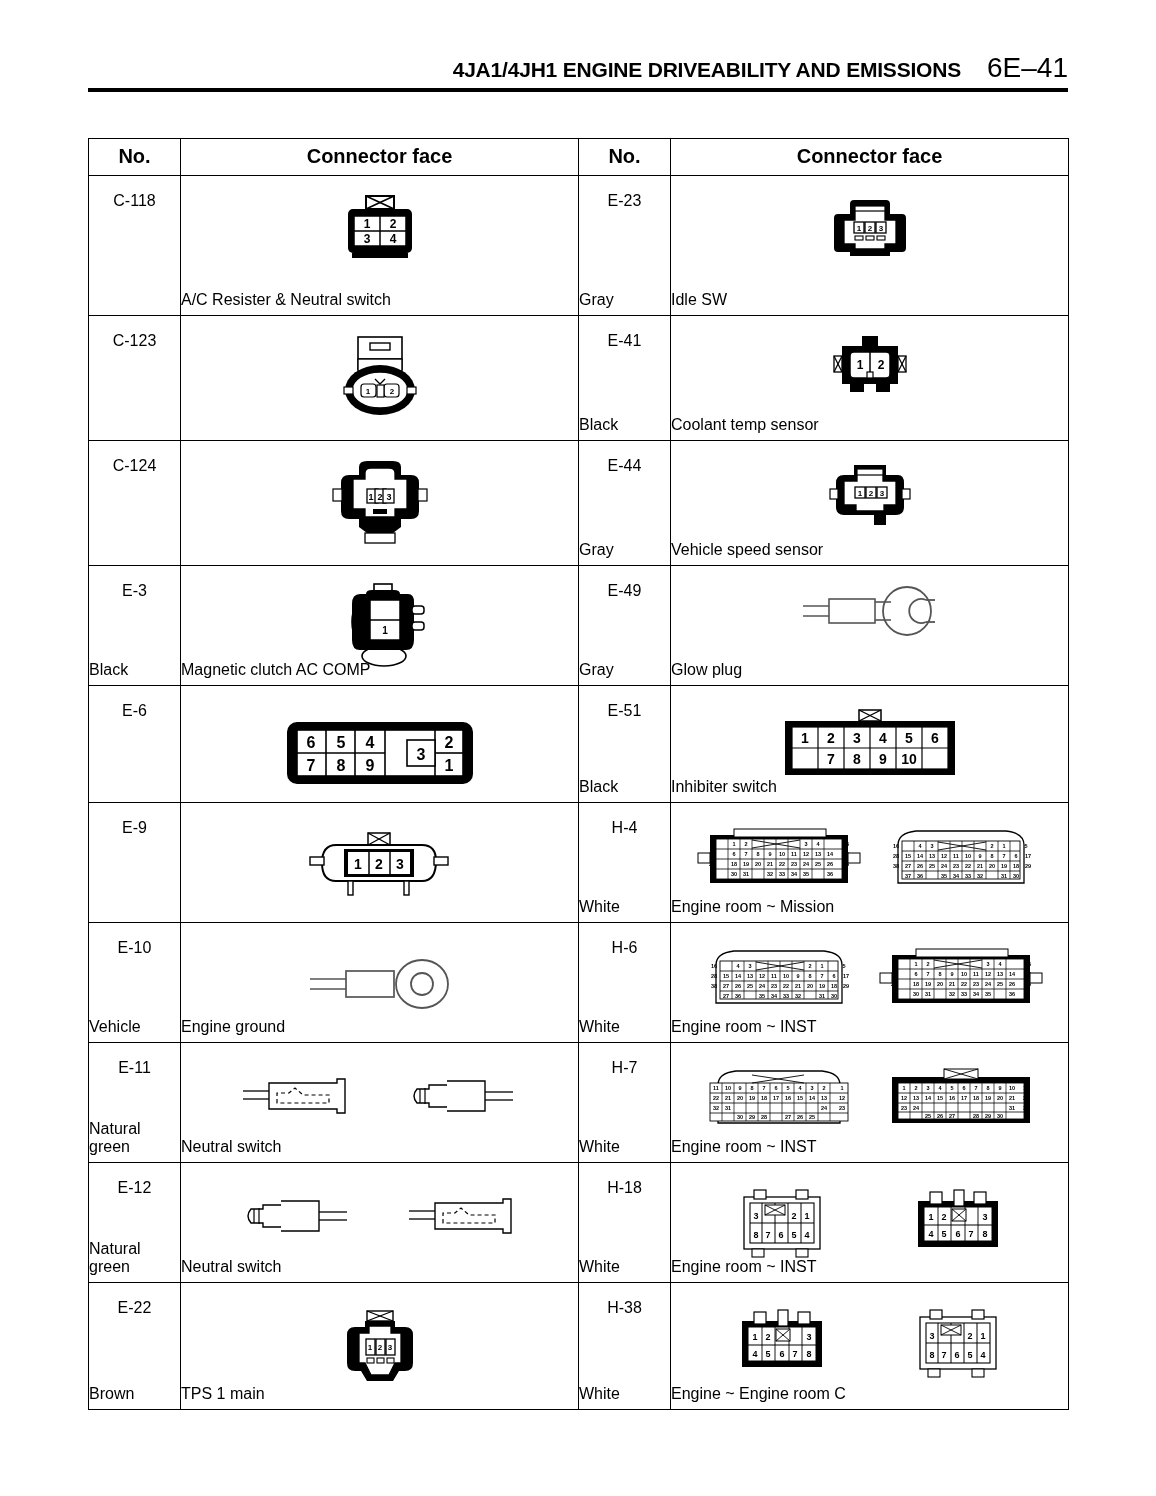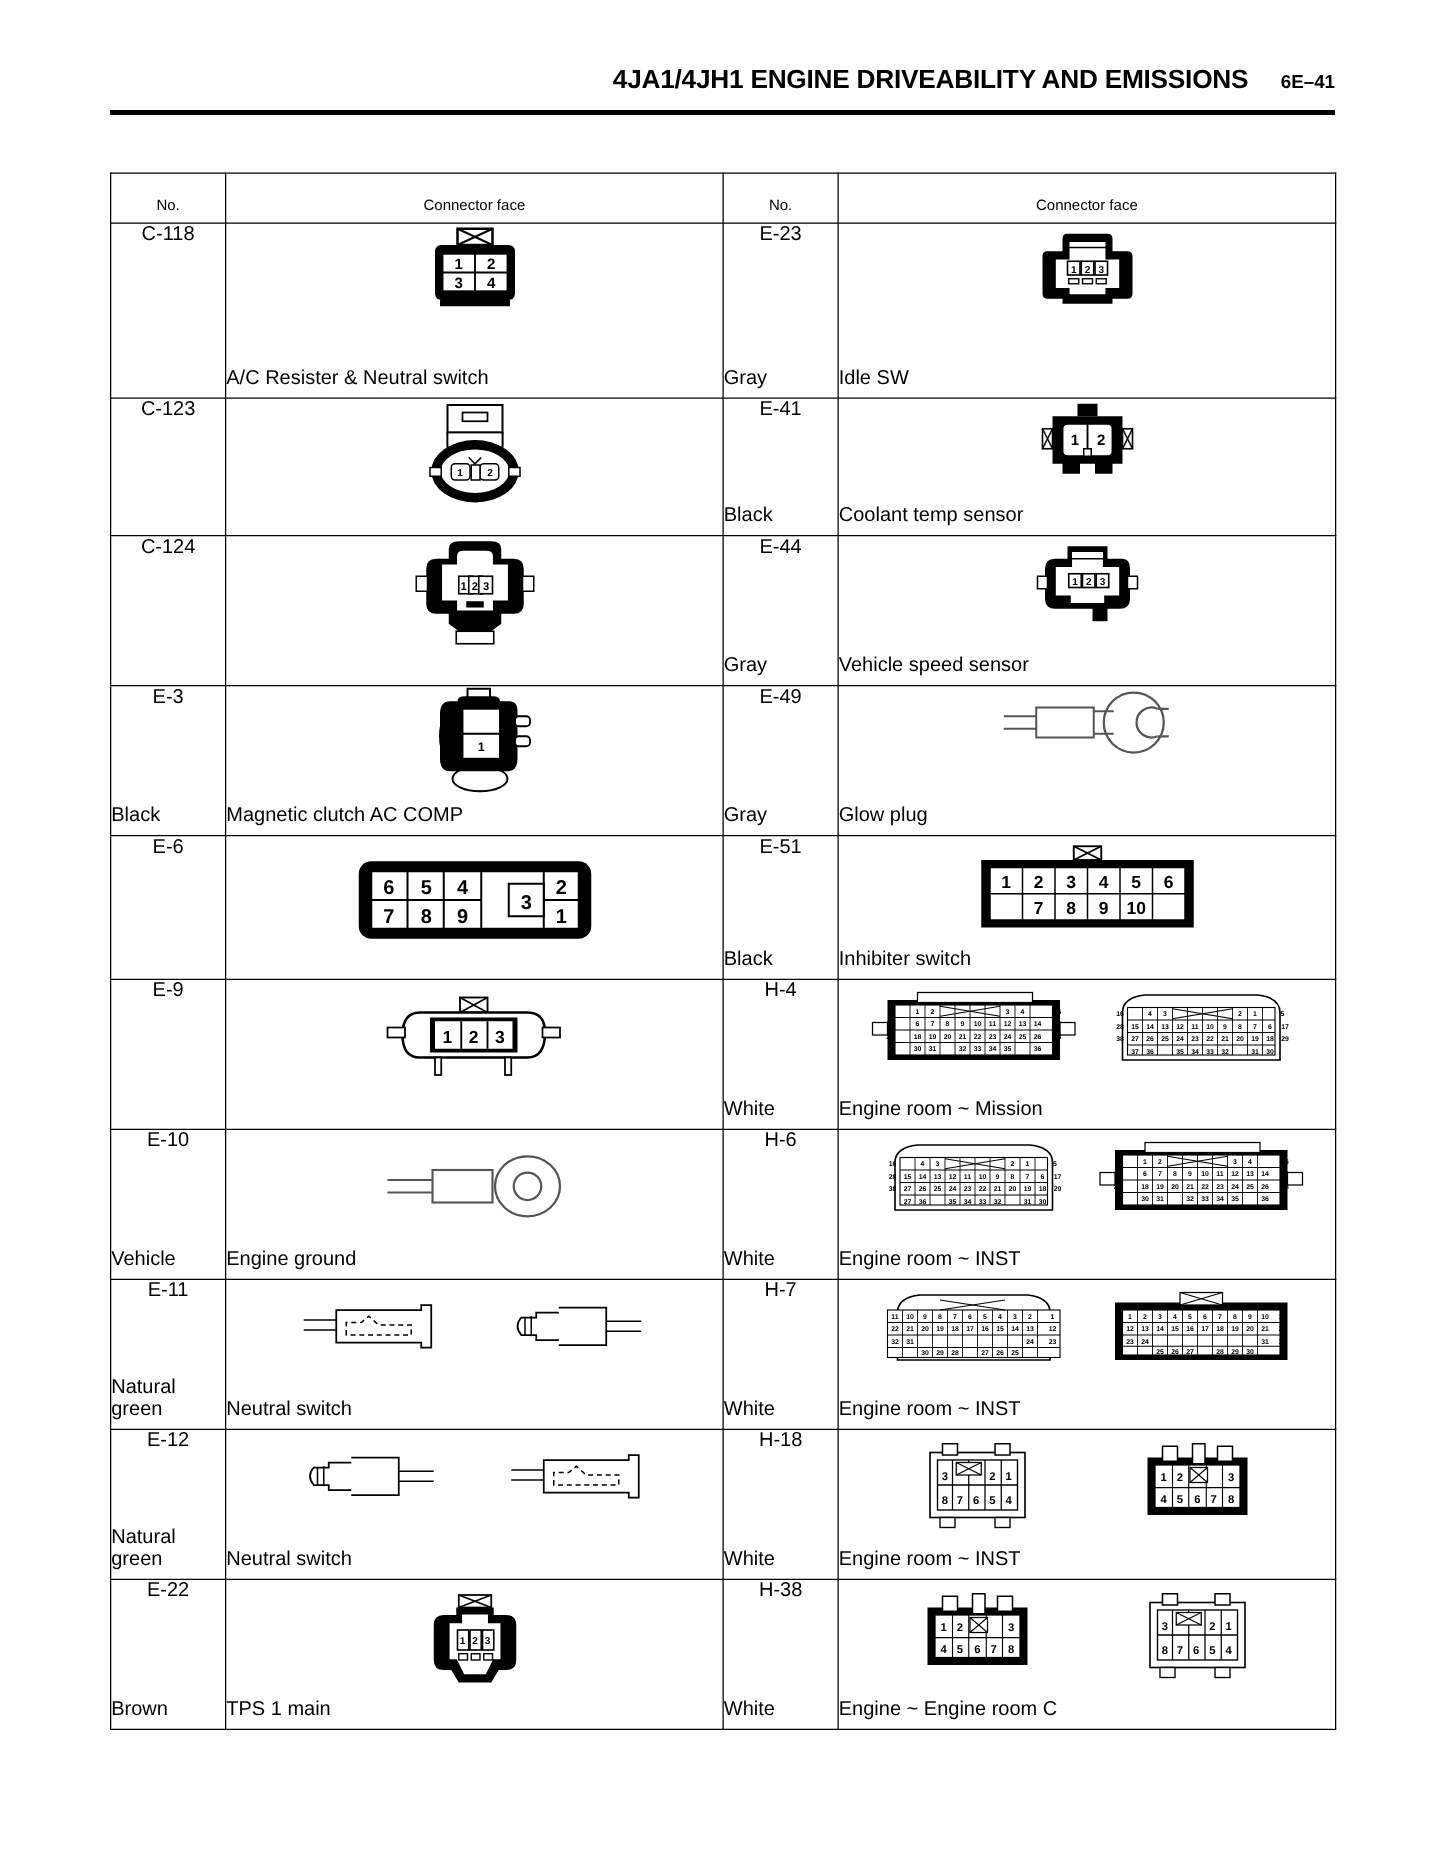--- a/index.html
+++ b/index.html
@@ -14,42 +14,42 @@
 
   .page { position:relative; width:1156px; height:1452px; padding:0; }
 
   
   .page-header {
     position:absolute; left:88px; top:52px; width:980px;
     display:flex; align-items:baseline; justify-content:flex-end;
     gap:26px;
   }
   .doc-title { font-size:21px; font-weight:bold; letter-spacing:-0.2px; }
-  .page-number { font-size:15px; font-weight:bold; }
+  .page-number { font-size:28px; font-weight:normal; }
   .header-rule {
     position:absolute; left:88px; top:88px; width:980px; height:4px; background:#000;
   }
 
   
   .conn-table {
     position:absolute; left:88px; top:138px;
     width:980px;
     border-collapse:collapse;
     table-layout:fixed;
   }
   .conn-table, .conn-table td, .conn-table th { border:1.5px solid #000; }
   .conn-table th {
-    font-size:12px; font-weight:normal; text-align:center;
-    padding:18px 0 7px; height:32px;
+    font-size:20px; font-weight:bold; text-align:center;
+    padding:6px 0 7px; height:32px;
   }
   .col-no  { width:92px; }
   .col-face{ width:398px; }
 
   .conn-table td {
-    vertical-align:top; padding:0;
+    vertical-align:top; padding:16px;
   }
 
   .no-cell {
     text-align:center; font-size:16px;
     position:relative;
     padding:7px 2px 6px;
   }
   .no-cell .no-id { display:block; line-height:1.15; }
   .no-cell .no-color {
     position:absolute; left:0; right:0; bottom:6px;

